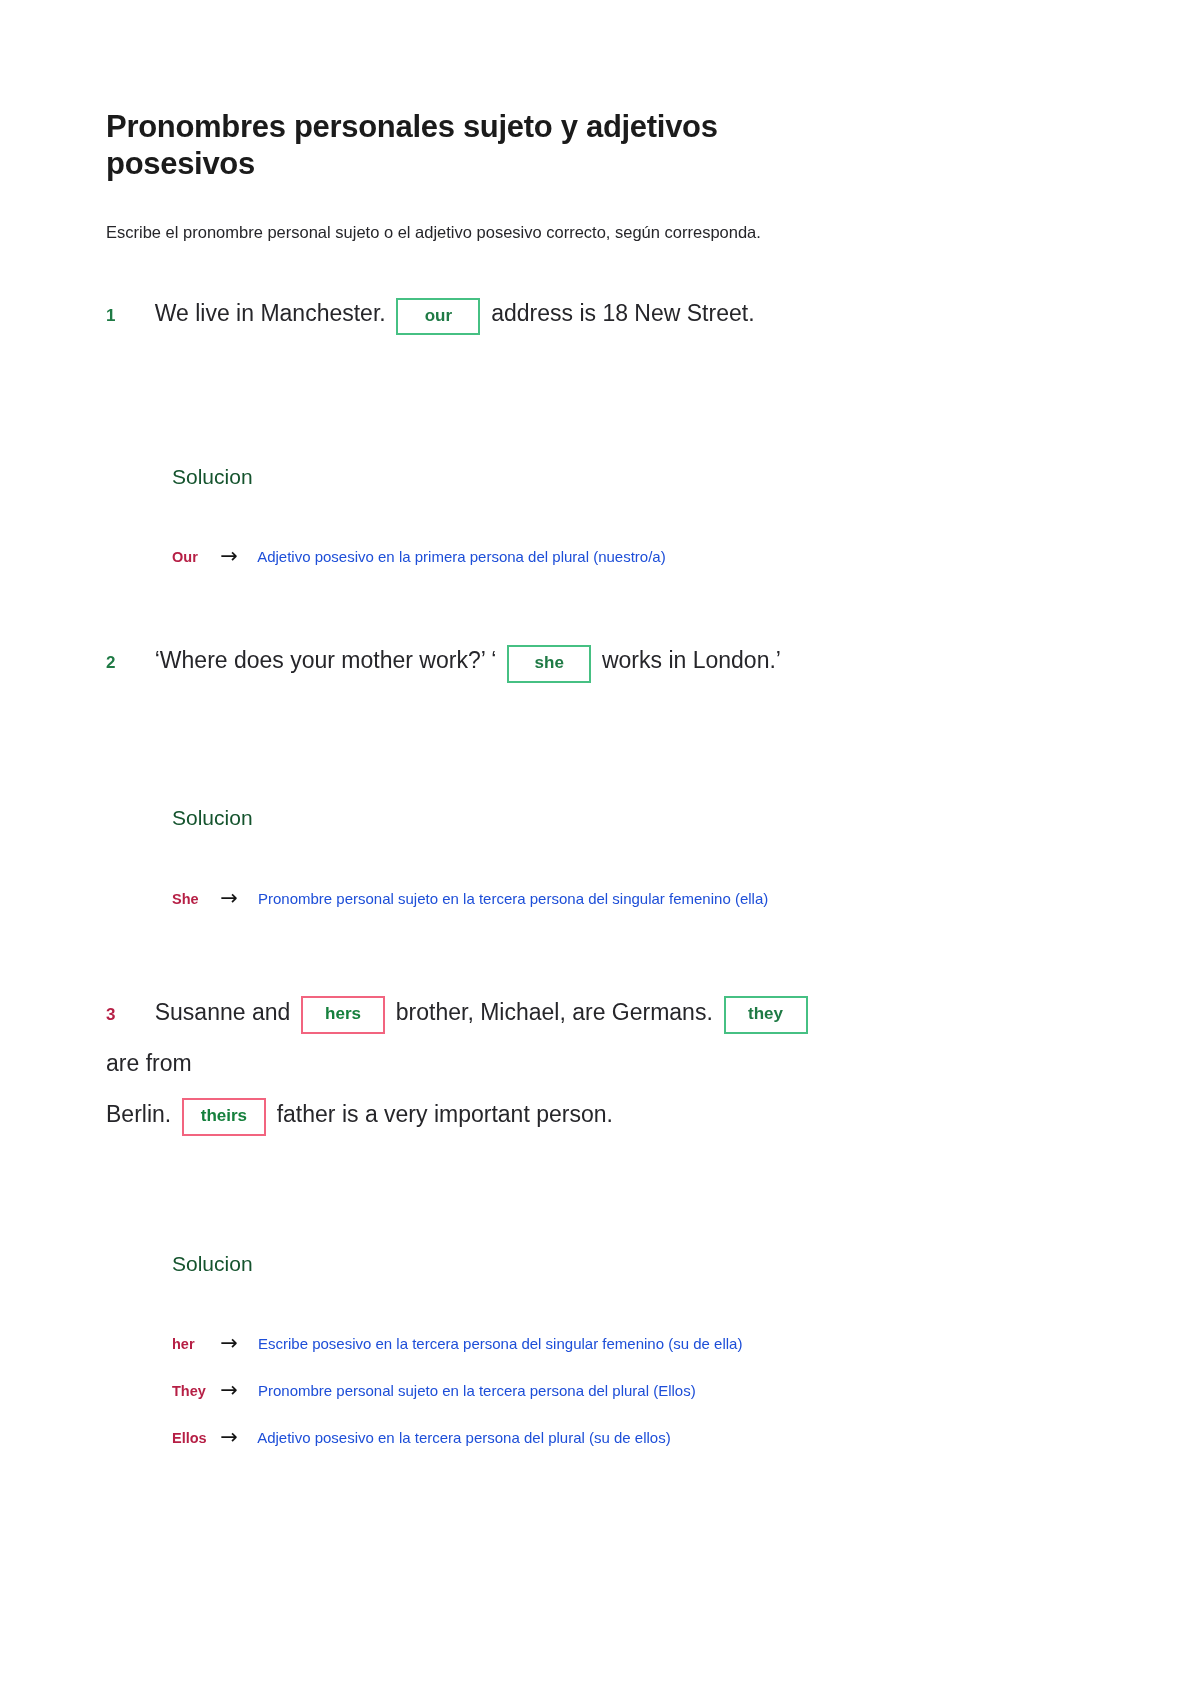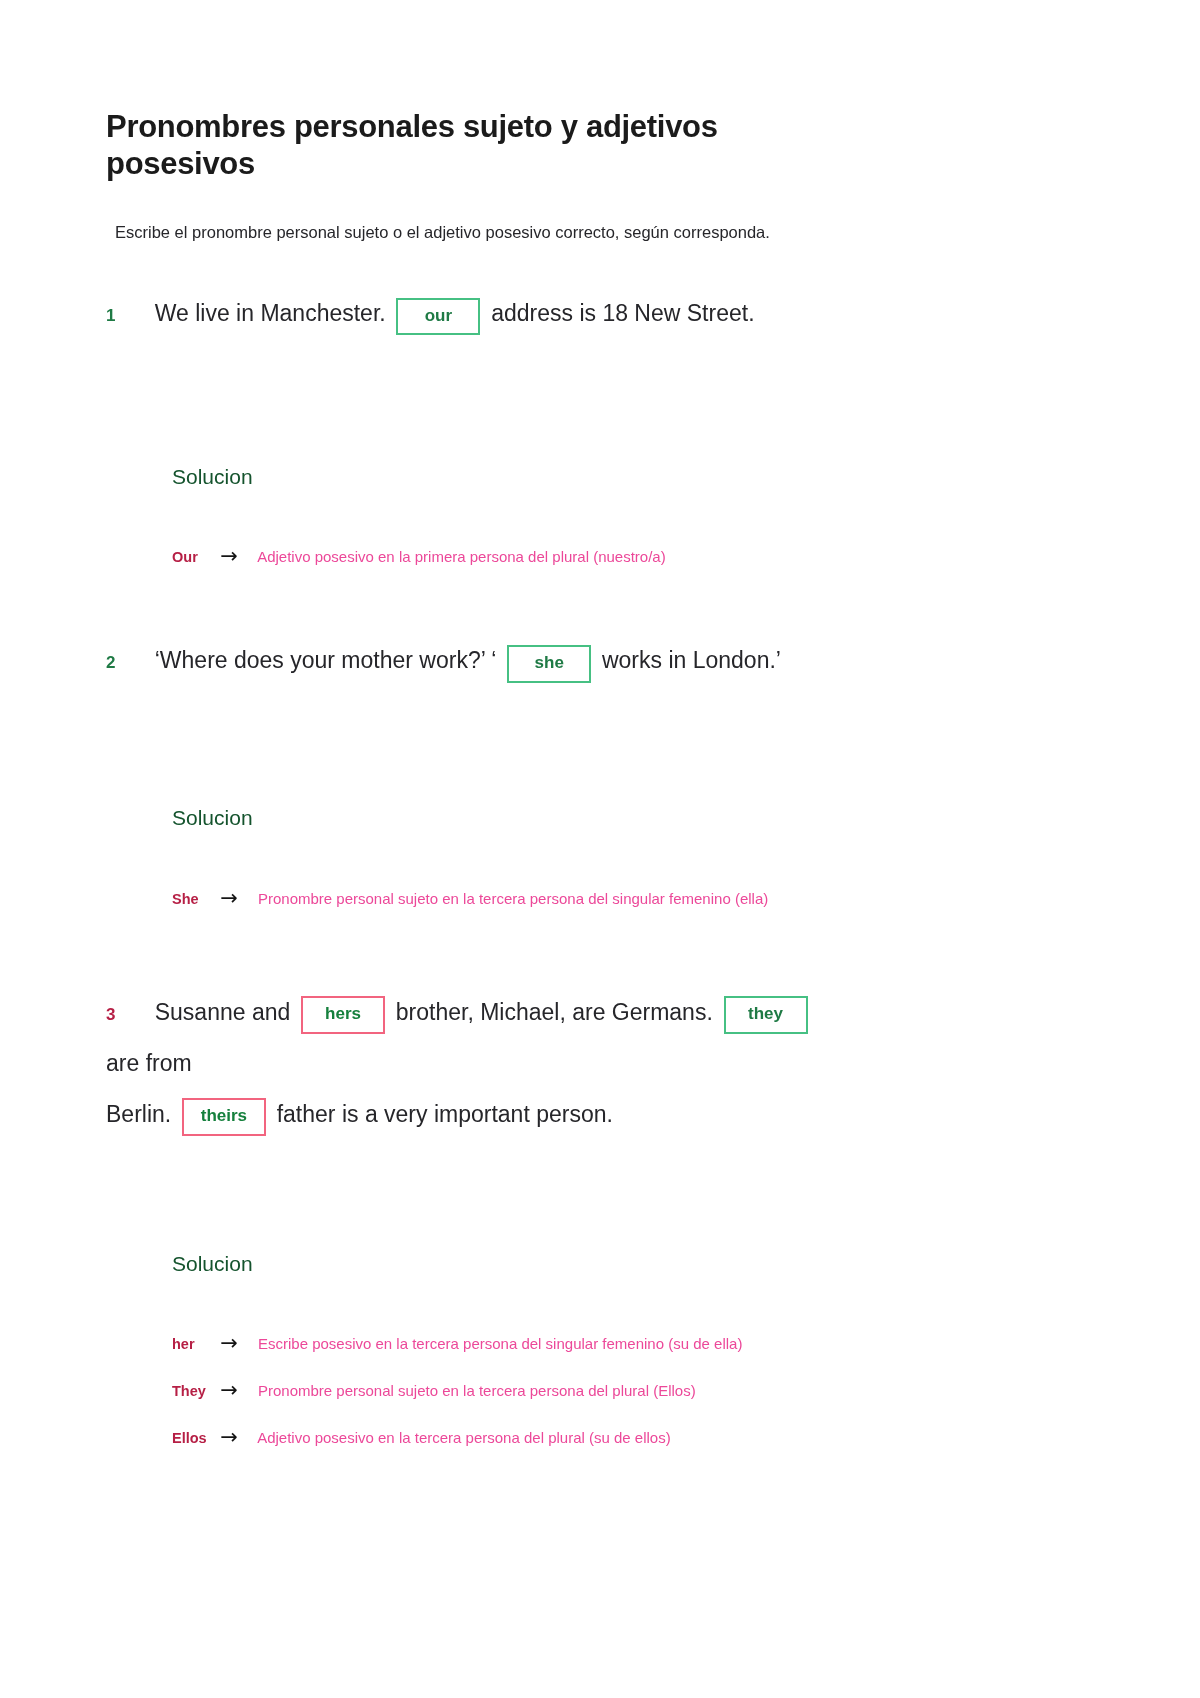--- a/index.html
+++ b/index.html
@@ -27,21 +27,21 @@
     font-size: 31px;
     font-weight: bold;
     letter-spacing: -0.3px;
     color: #1b1b1b;
     margin: 0 0 38px 0;
     line-height: 1.2;
   }
   .worksheet-instructions {
     font-size: 16.5px;
     color: #26262a;
-    margin: 0 0 44px 9px;
+    margin: 0 0 44px 0;
     line-height: 1.5;
   }
   .exercise {
     position: relative;
     margin: 0 0 0 0;
   }
   .question-row {
     display: block;
     font-size: 0;
     line-height: 0;
@@ -112,21 +112,21 @@
     min-width: 44px;
   }
   .sol-arrow {
     display: inline-block;
     font-size: 21px;
     color: #141414;
     padding: 0 16px 0 0;
     vertical-align: -1px;
     font-family: "DejaVu Sans", sans-serif;
   }
-  .sol-desc { font-size: 15px; color: #ec4899; }
+  .sol-desc { font-size: 15px; color: #1d4ed8; }
   .sp-1 { height: 124px; }
   .sp-2 { height: 56px; }
   .sp-3 { height: 118px; }
   .sp-4 { height: 66px; }
   .sp-5 { height: 110px; }
   .sp-6 { height: 58px; }
 </style>
 </head>
 <body>
 

